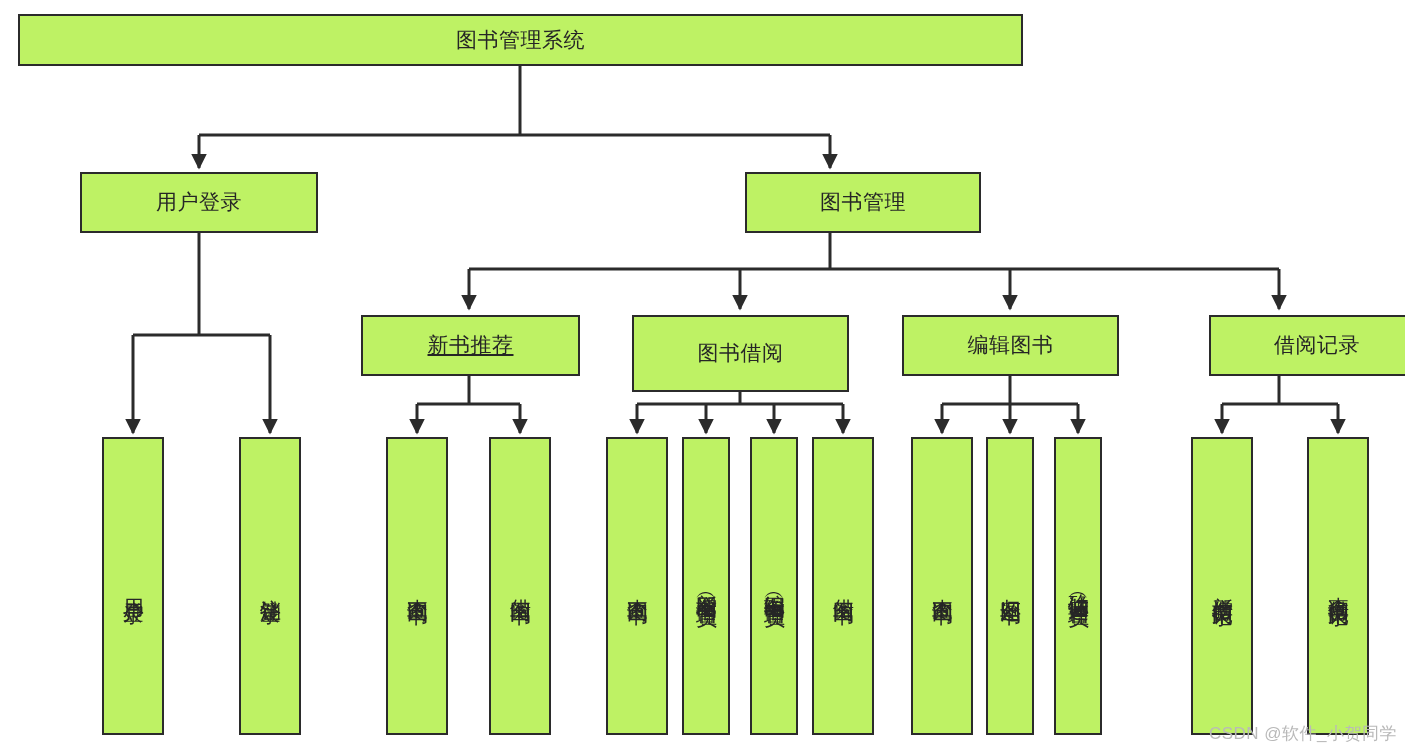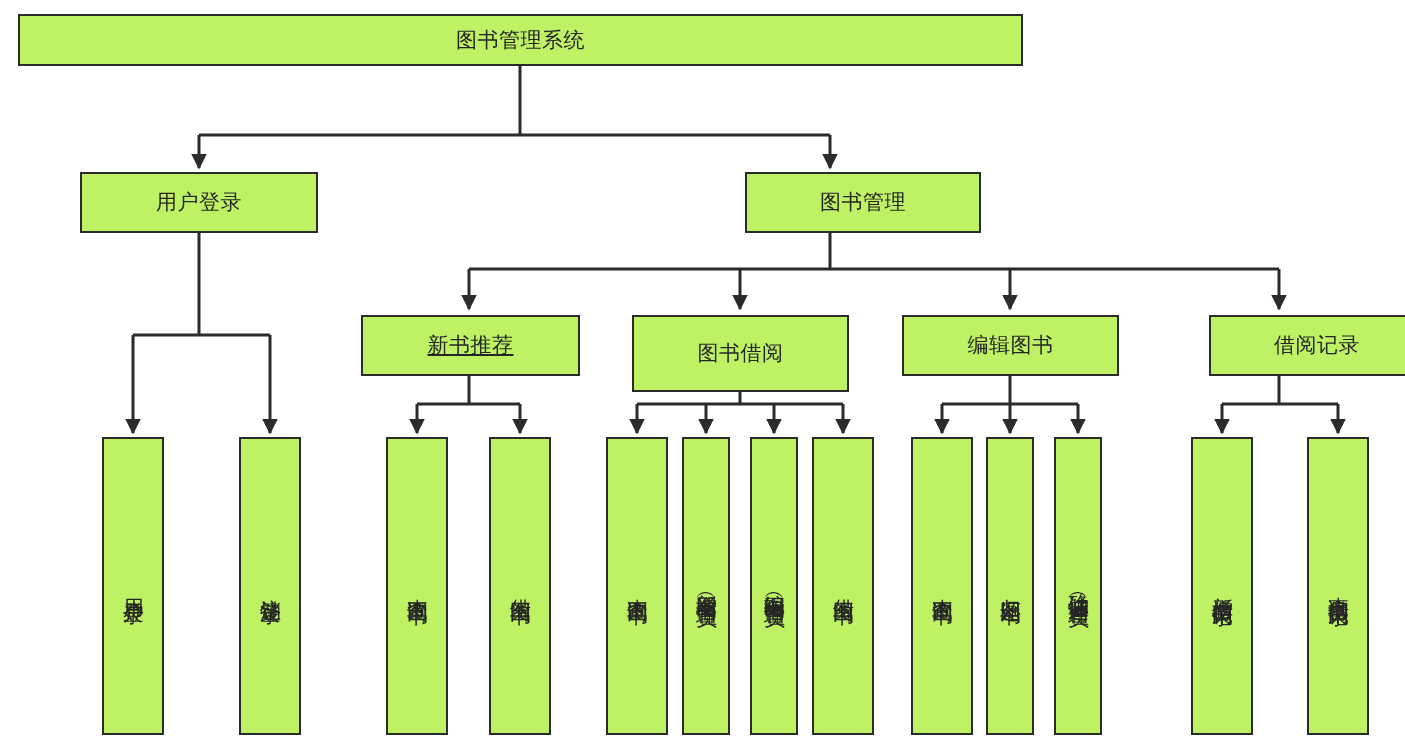--- a/index.html
+++ b/index.html
@@ -198,14 +198,15 @@
   </div>
 
   <div class="node node-v" style="left:1191px; top:437px; width:62px; height:298px;">
     <span class="vlabel">新增借阅记录</span>
   </div>
 
   <div class="node node-v" style="left:1307px; top:437px; width:62px; height:298px;">
     <span class="vlabel">查询借阅记录</span>
   </div>
 
+  <div class="watermark">CSDN @软件_小贺同学</div>
 
 </div>
 
 </body></html>

